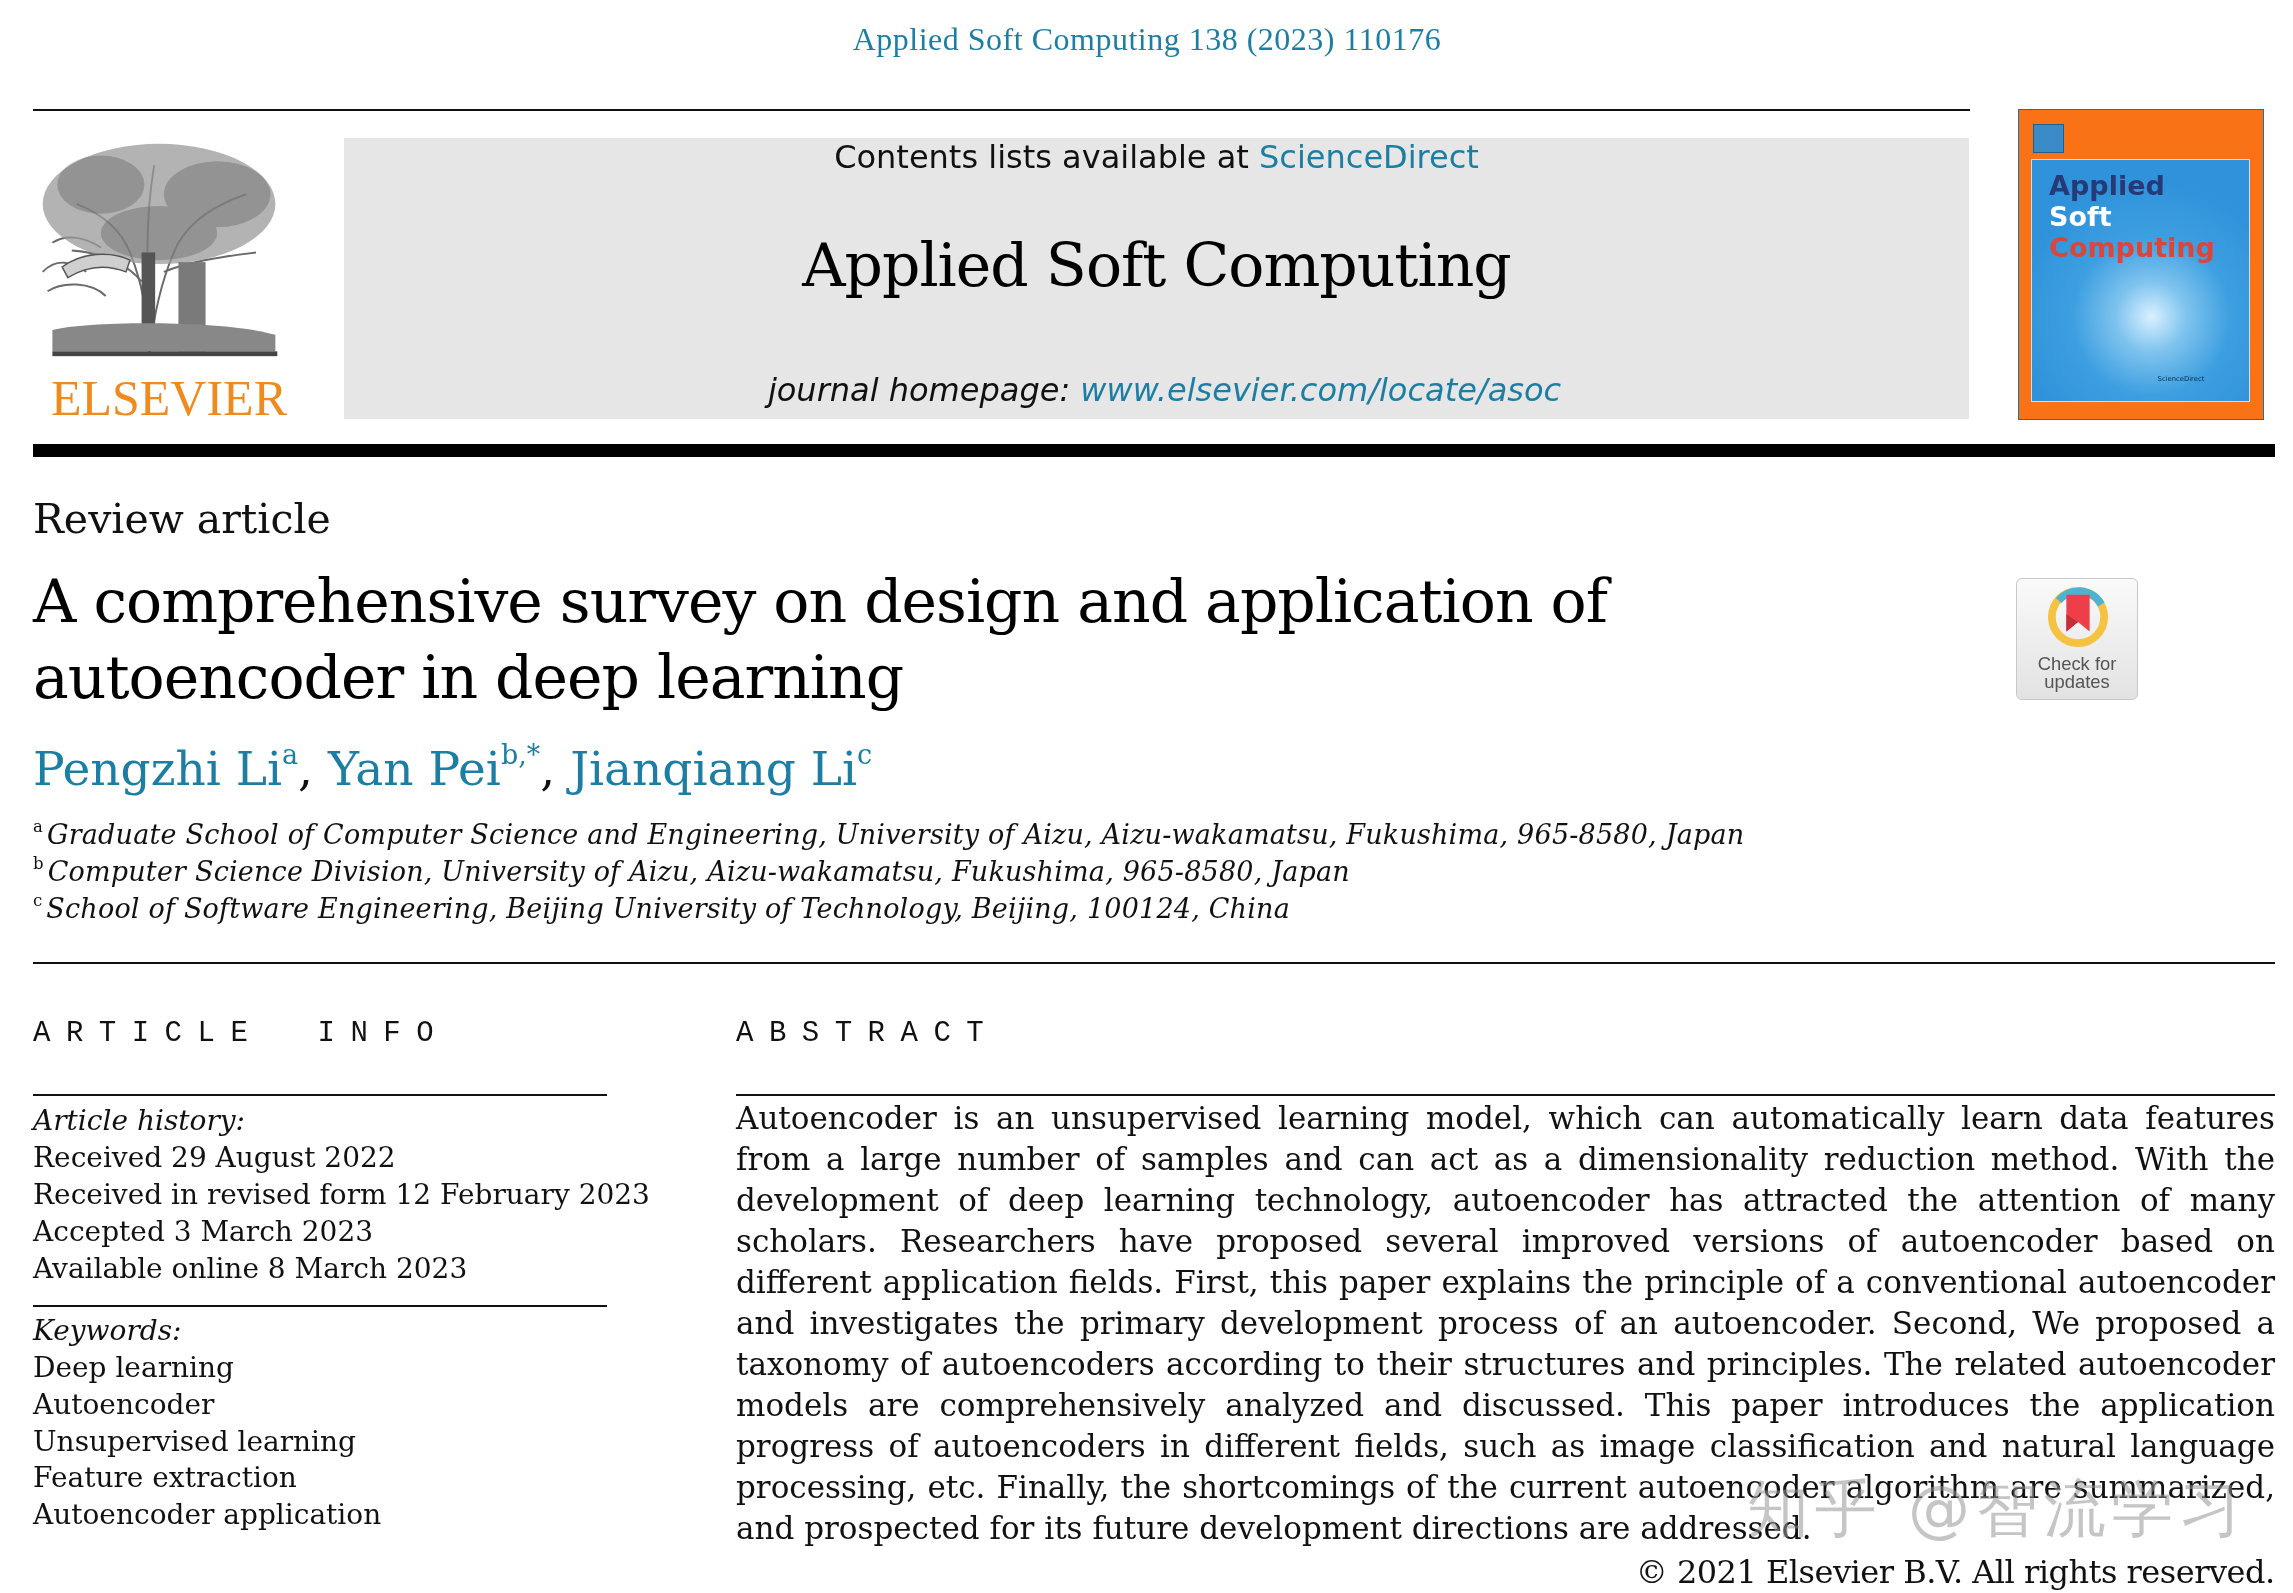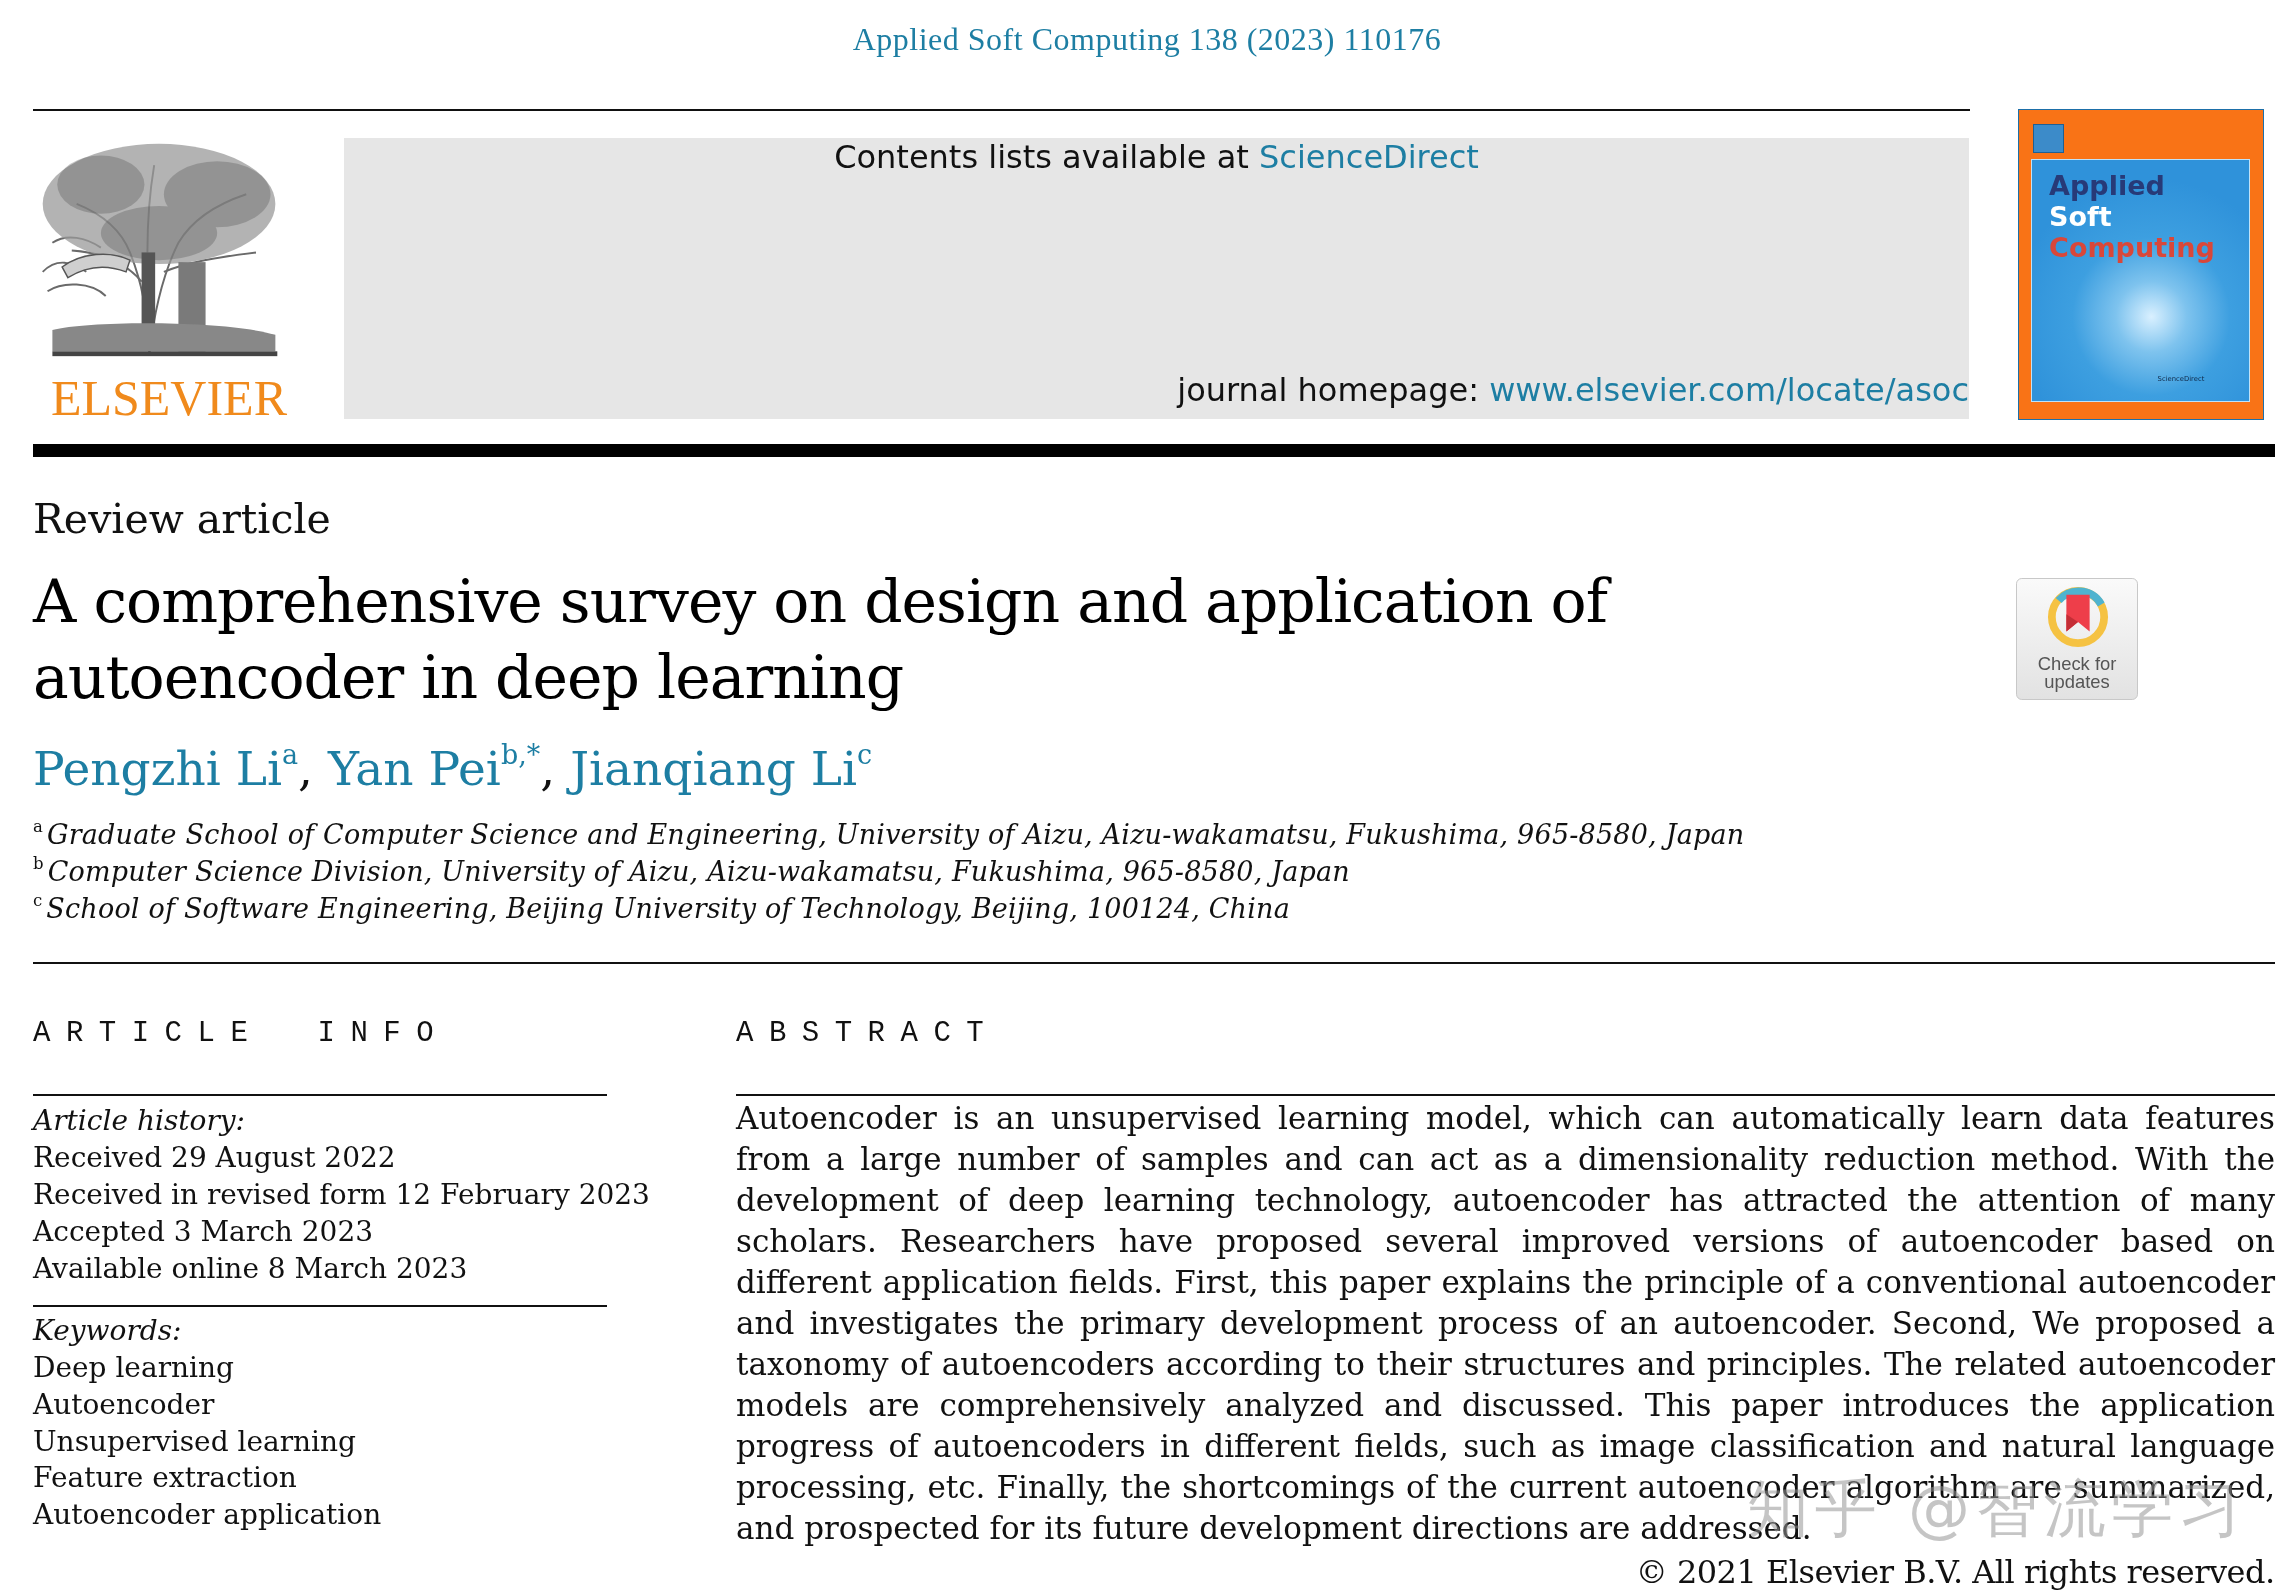--- a/index.html
+++ b/index.html
@@ -9,21 +9,21 @@
   .rule-thin { background:#111; height:1.9px; }
   .rule-thick { background:#000; height:12.6px; }
   
   .logo { left:33px; top:136px; width:254px; height:286px; }
   .logo svg { display:block; }
   .logo-word { left:33px; top:369px; width:254px; text-align:right; font-family:"Liberation Serif", serif; font-size:50px; color:#f08a1c; letter-spacing:0px; }
   
   .masthead { left:344px; top:138px; width:1625px; height:281px; background:#e6e6e6; }
   .mh-contents { left:0; width:100%; top:0px; text-align:center; font-family:"DejaVu Sans", sans-serif; font-size:32px; color:#111; }
   .mh-title { left:0; width:100%; top:92px; text-align:center; font-family:"DejaVu Serif", serif; font-size:60px; color:#000; letter-spacing:-1px; }
-  .mh-home { left:0; width:100%; top:233px; text-align:right; font-family:"DejaVu Sans", sans-serif; font-size:32px; color:#111; }
+  .mh-home { left:8px; width:100%; top:233px; text-align:center; font-family:"DejaVu Sans", sans-serif; font-size:32px; color:#111;font-style:italic; }
   .link { color:#1d7ea3; }
   
   .cover { left:2018px; top:109px; width:246px; height:311px; background:#f97316; border:1.9px solid #1d6fa8; box-sizing:border-box; overflow:hidden; }
   .cover-inner { left:11.6px; top:49px; width:219px; height:243px; border:1.9px solid #bfe2f8; box-sizing:border-box; background:radial-gradient(circle at 55% 65%, #d9f0ff 0%, #7ec3ee 18%, #3d9fe0 40%, #2f92da 70%); }
   .cover-el { left:13.6px; top:13.6px; width:29px; height:27px; border:1px solid #1e5f93; background:#3c8bc9; }
   .cover-t1 { left:17.5px; top:9.7px; font-family:"DejaVu Sans", sans-serif; font-weight:bold; font-size:27px; color:#273a78; line-height:31px; }
   .cover-t2 { color:#ffffff; }
   .cover-t3 { color:#d9473a; }
   .cover-sd { left:126px; top:215px; font-family:"DejaVu Sans", sans-serif; font-size:6.8px; color:#102a4a; }
   
@@ -74,20 +74,21 @@
     <path d="M20 200 C60 190 200 190 250 205 L250 222 L20 222 Z" fill="#888"></path>
     <rect x="20" y="222" width="232" height="5" fill="#444"></rect>
   </svg>
 </div>
 <div class="abs logo-word">ELSEVIER</div>
 
 <div class="abs masthead">
   <div class="abs mh-contents">
     <span>Contents lists available at </span><span class="link">ScienceDirect</span>
   </div>
+  <div class="abs mh-title">Applied Soft Computing</div>
   <div class="abs mh-home">
     <span>journal homepage: </span><span class="link">www.elsevier.com/locate/asoc</span>
   </div>
 </div>
 
 <div class="abs cover">
   <div class="abs cover-el"></div>
   <div class="abs cover-inner">
     <div class="abs cover-t1">
       <div>Applied</div>

